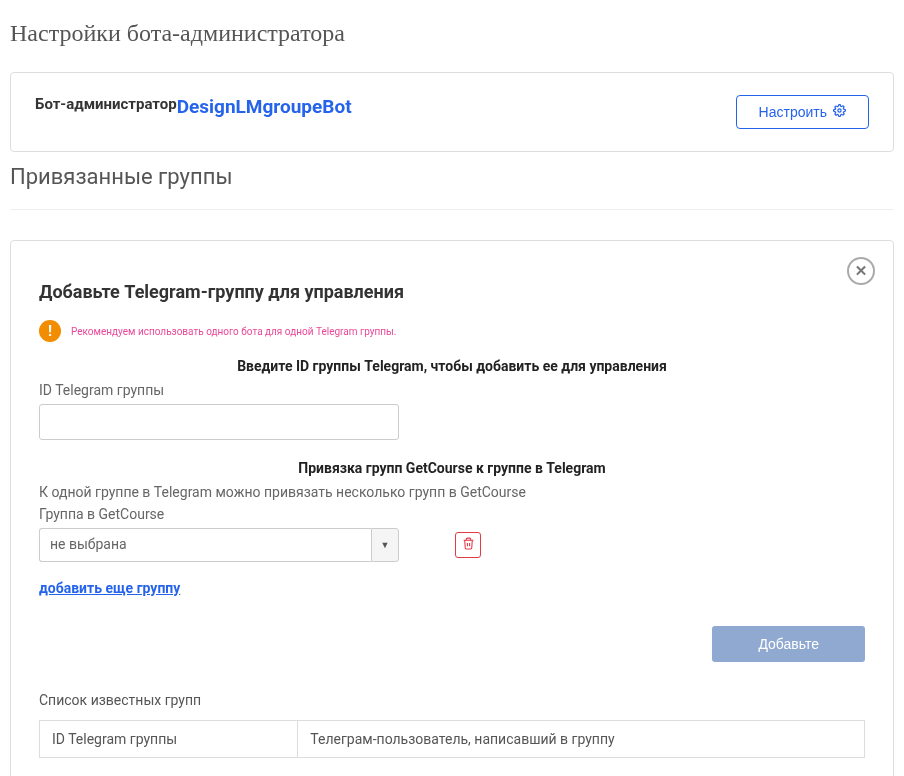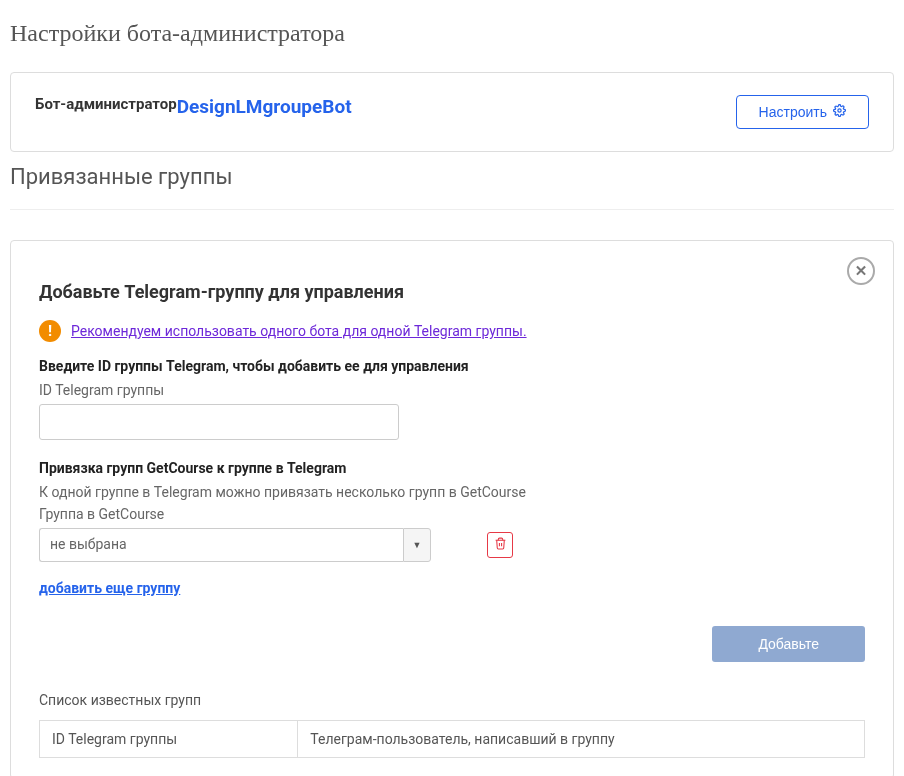--- a/index.html
+++ b/index.html
@@ -101,42 +101,42 @@
       border-radius: 50%;
       background: #f28c00;
       color: #fff;
       font-weight: 700;
       font-size: 15px;
       display: flex;
       align-items: center;
       justify-content: center;
       flex-shrink: 0;
     }
-    .info-text { color: #6d28d9; font-size: 14px; text-decoration: underline; }
-    .bold-label { font-weight: 700; font-size: 14px; margin-bottom: 8px; color: #222; }
+    .info-text { color: #ec4899; font-size: 10px; }
+    .bold-label { font-weight: 700; font-size: 14px; margin-bottom: 8px; color: #222; text-align: center; }
     .field-label { color: #666; font-size: 14px; margin-bottom: 6px; }
     .text-input {
       width: 360px;
       height: 36px;
       border: 1px solid #ccc;
       border-radius: 3px;
       padding: 6px 10px;
       margin-bottom: 20px;
       font-size: 14px;
     }
     .hint { color: #666; font-size: 14px; margin-bottom: 6px; }
     .select-row {
       display: flex;
       align-items: center;
       gap: 56px;
       margin-bottom: 18px;
     }
     .select-wrap {
       display: flex;
-      width: 392px;
+      width: 360px;
     }
     .pseudo-select {
       flex: 1;
       height: 34px;
       border: 1px solid #ccc;
       border-right: none;
       border-radius: 3px 0 0 3px;
       padding: 7px 10px;
       color: #666;
       background: #fff;

